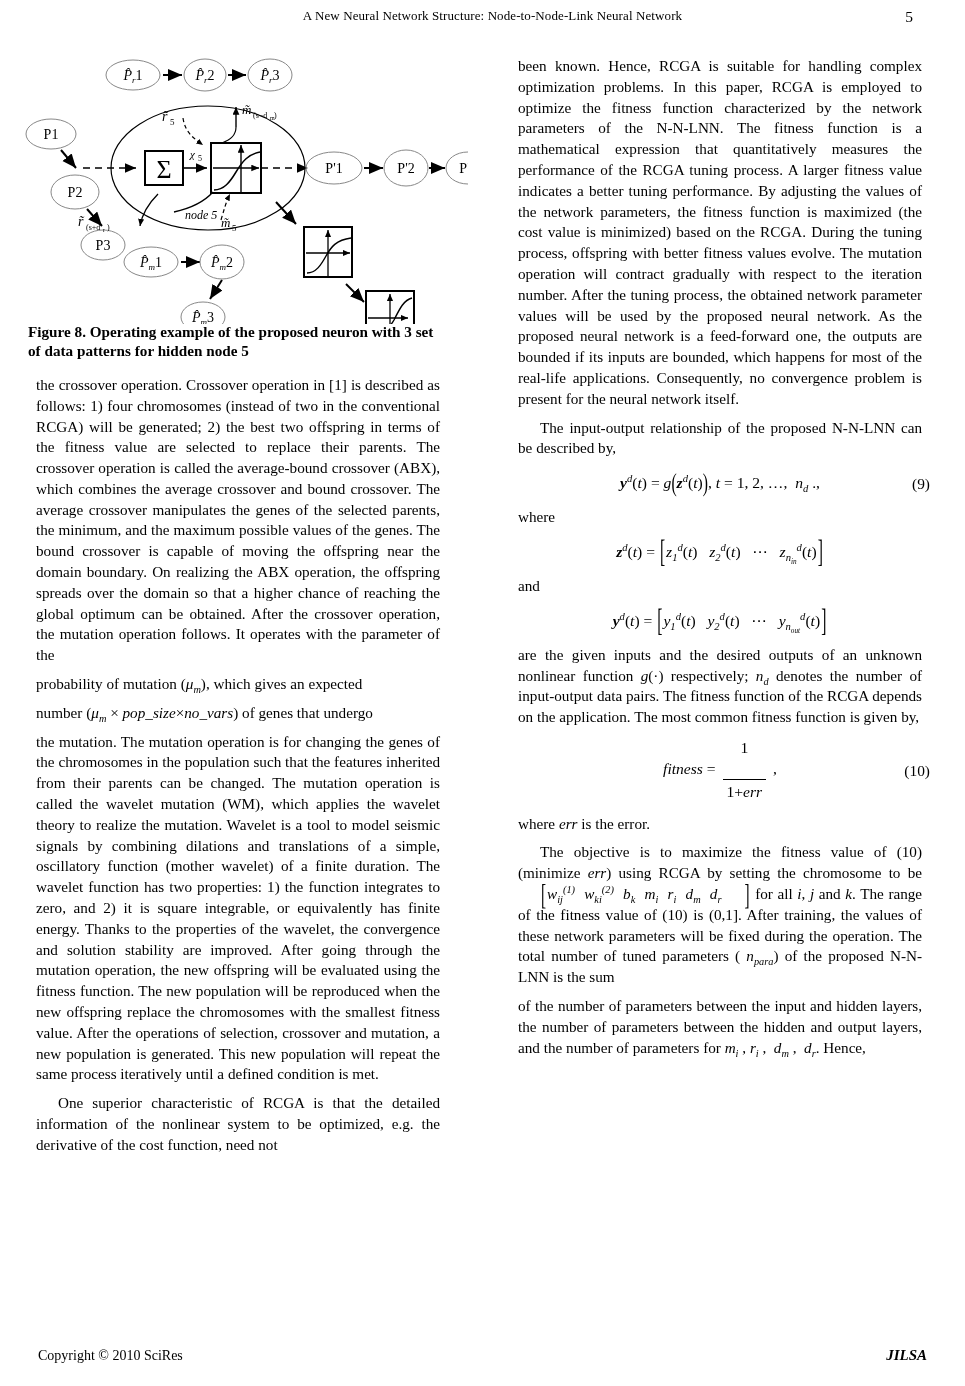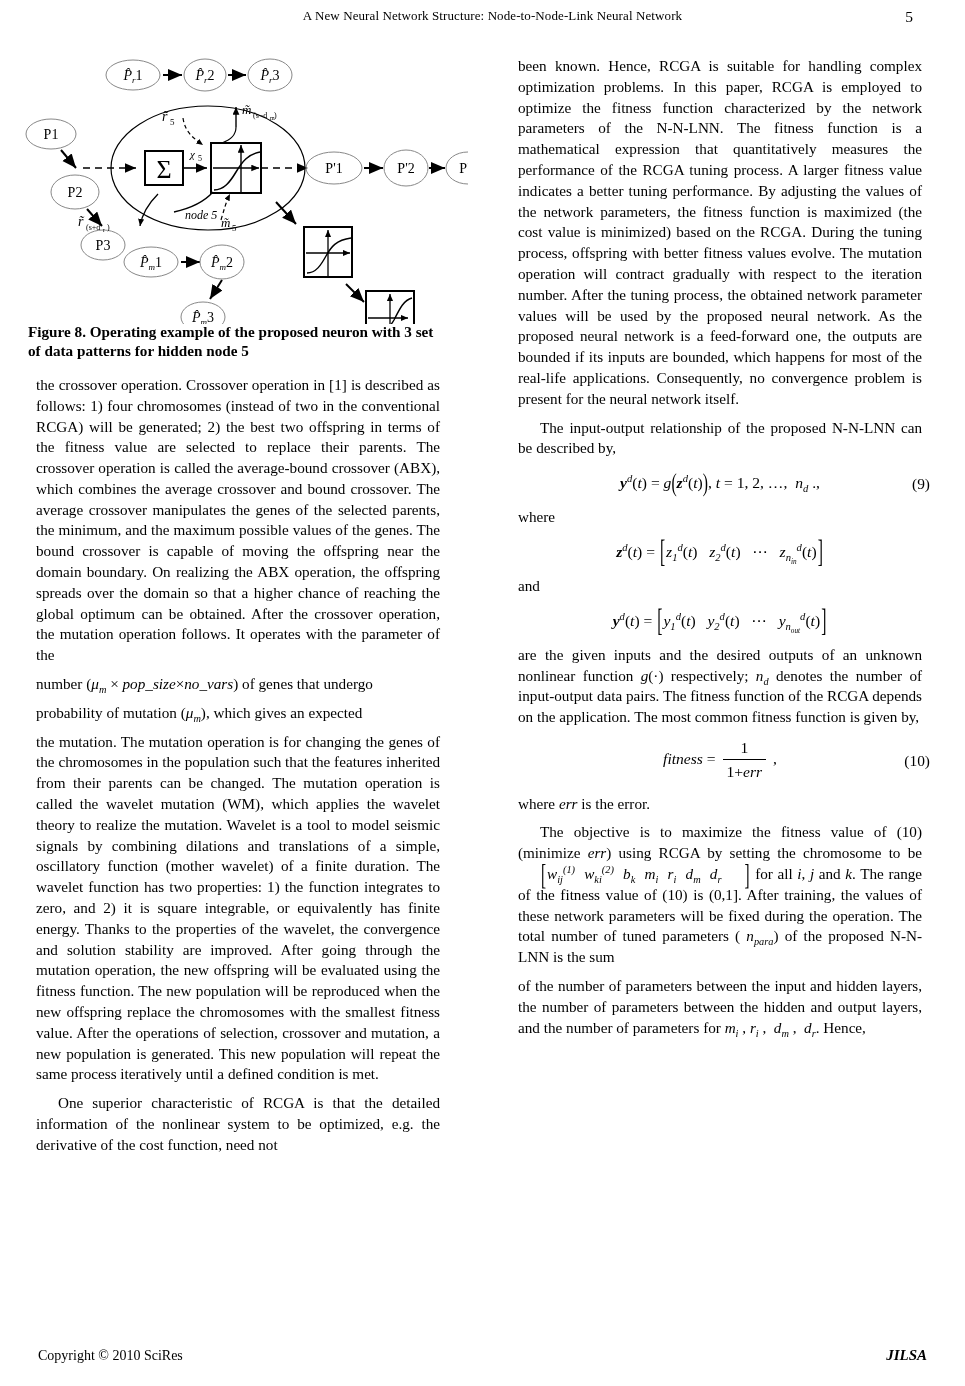--- a/index.html
+++ b/index.html
@@ -101,21 +101,21 @@
   .frac {
     display: inline-flex;
     flex-direction: column;
     vertical-align: middle;
     text-align: center;
     margin: 0 3px;
     position: relative;
     top: -1px;
   }
   .frac .num { padding: 0 4px 1px 4px; }
-  .frac .den { padding: 1px 4px 0 4px; border-top: 1.2px solid #000; }
+  .frac .den { padding: 1px 4px 0 4px; border-top: 1.2px solid #000; margin-top: 20px; }
   .paren-big {
     display: inline-block;
     transform: scaleY(1.6);
     transform-origin: center;
   }
   .inline-math { font-family: "Liberation Serif", serif; }
 
   
   .footer {
     position: absolute;
@@ -239,25 +239,25 @@
       <line x1="382" y1="296" x2="382" y2="250" stroke="#000" stroke-width="1.3" marker-end="url(#ahs)"></line>
       <path d="M361,292 C372,292 380,286 386,276 C392,264 396,256 404,254" fill="none" stroke="#000" stroke-width="1.4"></path>
     </svg>
   </div>
 
   <div class="fig-caption">Figure 8. Operating example of the proposed neuron with 3 set of data patterns for hidden node 5</div>
 
   <p class="noindent">the crossover operation. Crossover operation in [1] is described as follows: 1) four chromosomes (instead of two in the conventional RCGA) will be generated; 2) the best two offspring in terms of the fitness value are selected to replace their parents. The crossover operation is called the average-bound crossover (ABX), which combines the average crossover and bound crossover. The average crossover manipulates the genes of the selected parents, the minimum, and the maximum possible values of the genes. The bound crossover is capable of moving the offspring near the domain boundary. On realizing the ABX operation, the offspring spreads over the domain so that a higher chance of reaching the global optimum can be obtained. After the crossover operation, the mutation operation follows. It operates with the parameter of the</p>
 
   <p class="noindent">
+    <span>probability of mutation (</span><span class="inline-math"><i>μ</i><sub>m</sub></span><span>), which gives an expected</span>
+  </p>
+
+  <p class="noindent">
     <span>number (</span><span class="inline-math"><i>μ</i><sub>m</sub> × <i>pop_size</i>×<i>no_vars</i></span><span>) of genes that undergo</span>
-  </p>
-
-  <p class="noindent">
-    <span>probability of mutation (</span><span class="inline-math"><i>μ</i><sub>m</sub></span><span>), which gives an expected</span>
   </p>
 
   <p class="noindent">the mutation. The mutation operation is for changing the genes of the chromosomes in the population such that the features inherited from their parents can be changed. The mutation operation is called the wavelet mutation (WM), which applies the wavelet theory to realize the mutation. Wavelet is a tool to model seismic signals by combining dilations and translations of a simple, oscillatory function (mother wavelet) of a finite duration. The wavelet function has two properties: 1) the function integrates to zero, and 2) it is square integrable, or equivalently has finite energy. Thanks to the properties of the wavelet, the convergence and solution stability are improved. After going through the mutation operation, the new offspring will be evaluated using the fitness function. The new population will be reproduced when the new offspring replace the chromosomes with the smallest fitness value. After the operations of selection, crossover and mutation, a new population is generated. This new population will repeat the same process iteratively until a defined condition is met.</p>
   <p class="indent">One superior characteristic of RCGA is that the detailed information of the nonlinear system to be optimized, e.g. the derivative of the cost function, need not</p>
 </div>
 
 <div class="col col-right">
 
   <p class="noindent">been known. Hence, RCGA is suitable for handling complex optimization problems. In this paper, RCGA is employed to optimize the fitness function characterized by the network parameters of the N-N-LNN. The fitness function is a mathematical expression that quantitatively measures the performance of the RCGA tuning process. A larger fitness value indicates a better tuning performance. By adjusting the values of the network parameters, the fitness function is maximized (the cost value is minimized) based on the RCGA. During the tuning process, offspring with better fitness values evolve. The mutation operation will contract gradually with respect to the iteration number. After the tuning process, the obtained network parameter values will be used by the proposed neural network. As the proposed neural network is a feed-forward one, the outputs are bounded if its inputs are bounded, which happens for most of the real-life applications. Consequently, no convergence problem is present for the neural network itself.</p>
 

